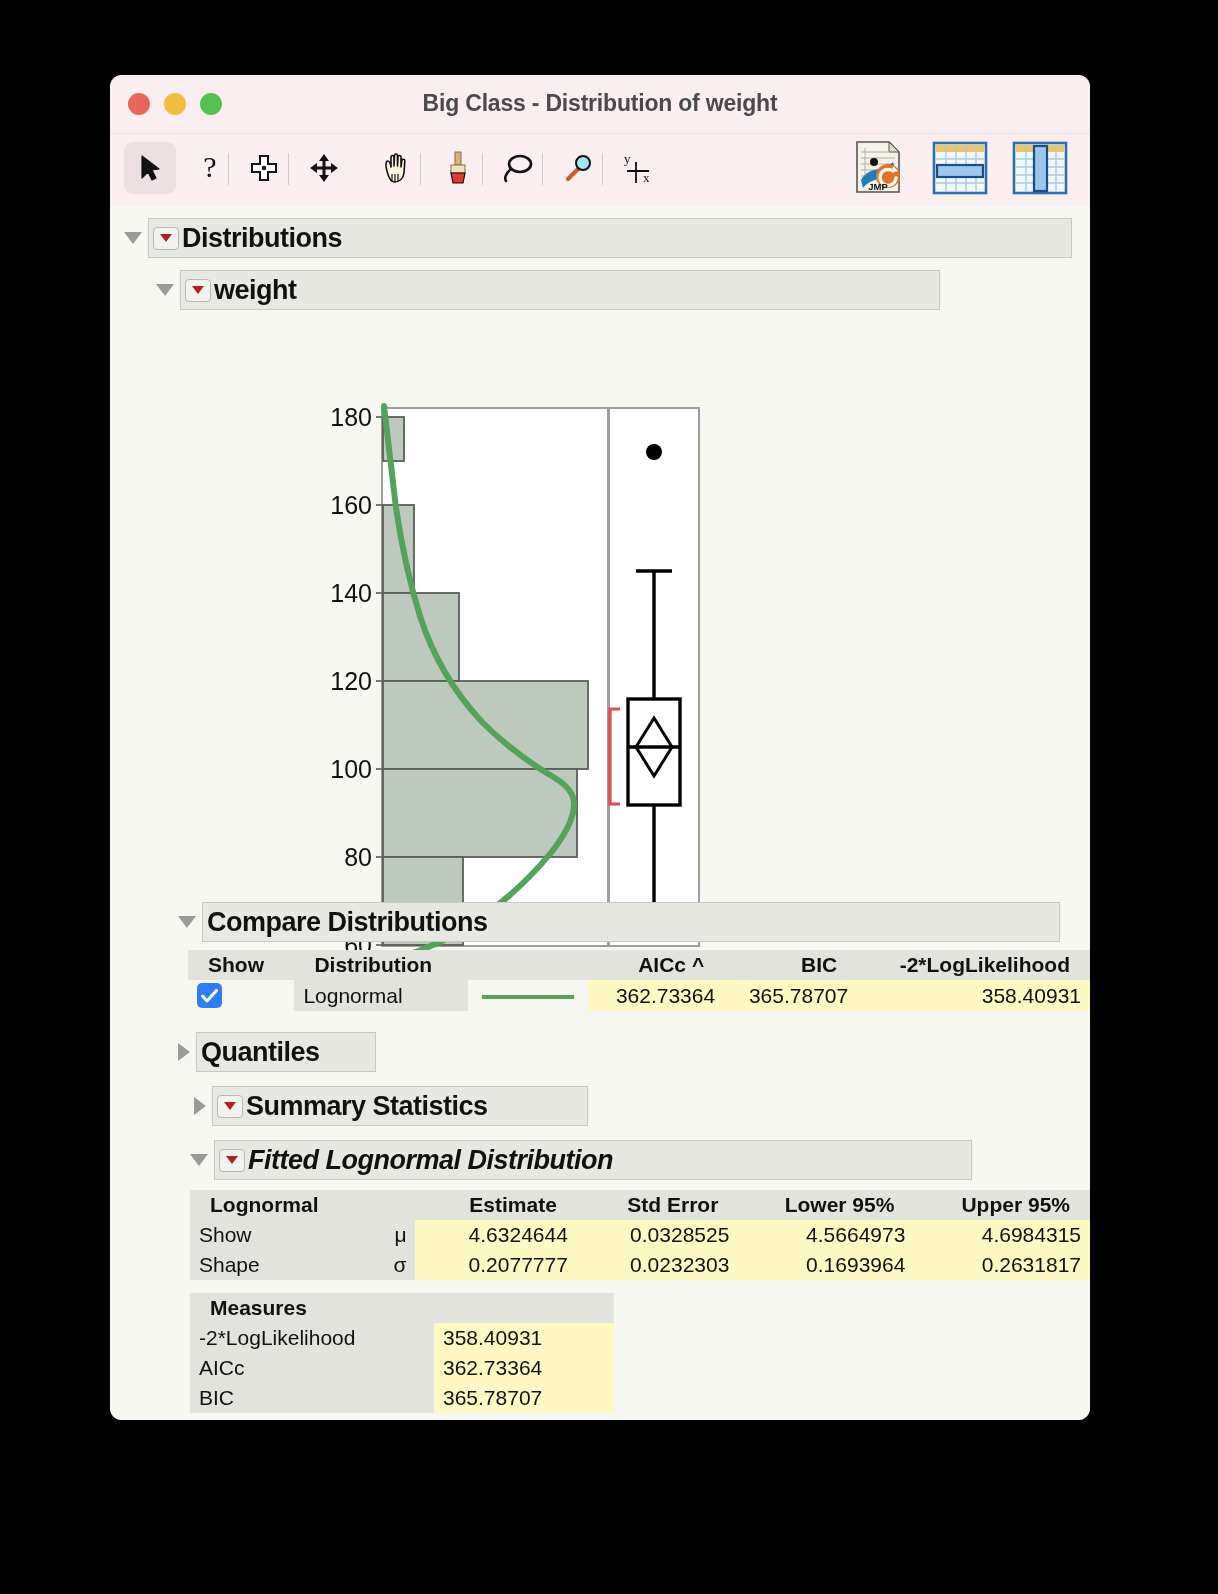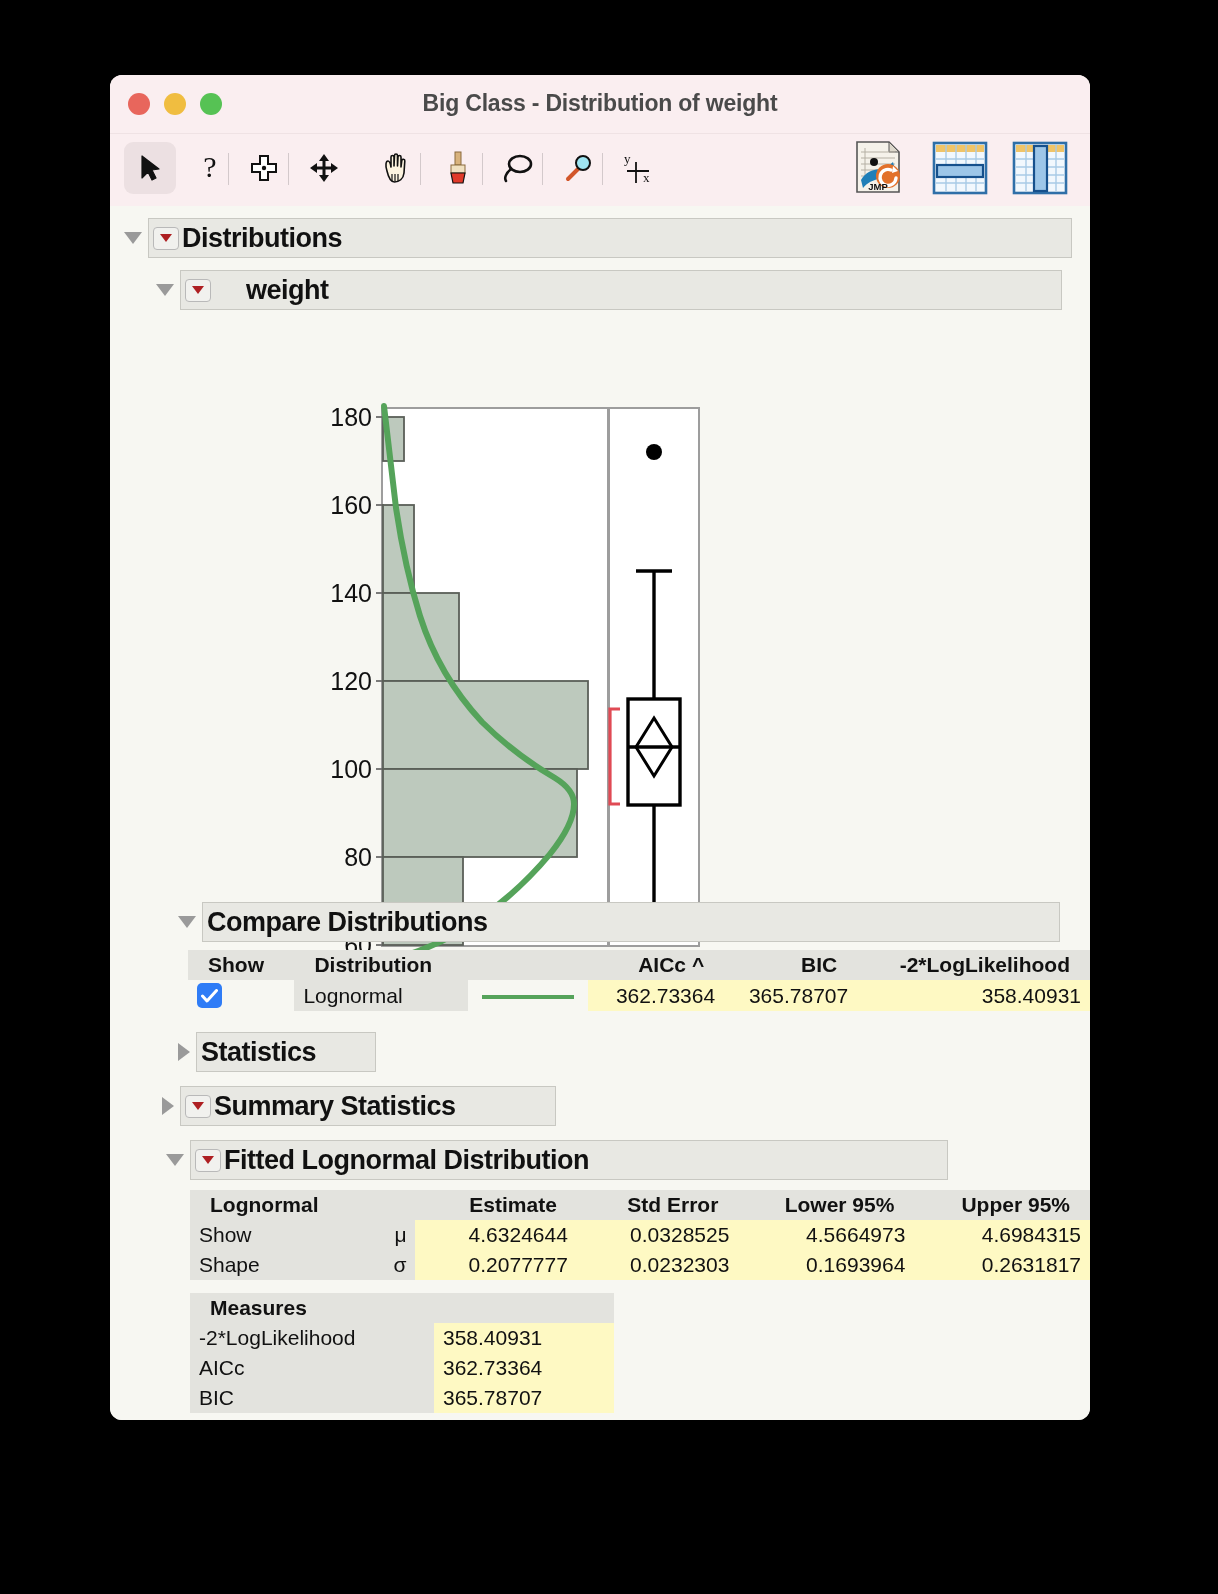--- a/index.html
+++ b/index.html
@@ -350,21 +350,21 @@
       <span class="titlebox" style="width:924px;text-align:right;">
         <span class="redbtn">
             <i></i>
           </span>
         <span class="txt">Distributions</span>
       </span>
     </div>
 
     <div class="outline-row" style="left:46px; top:64px;">
       <span class="tri"></span>
-      <span class="titlebox" style="width:882px;gap:32px;">
+      <span class="titlebox" style="width:760px;">
         <span class="redbtn">
             <i></i>
           </span>
         <span class="txt">weight</span>
       </span>
     </div>
 
     <div id="chart">
       <svg width="420" height="560" viewBox="0 0 420 560">
 
@@ -467,35 +467,35 @@
             <td>365.78707</td>
             <td>358.40931</td>
           </tr>
         </tbody>
       </table>
     </div>
 
     <div class="outline-row" style="left:68px; top:826px;">
       <span class="tri collapsed"></span>
       <span class="titlebox" style="width:180px;">
-        <span class="txt">Statistics</span>
+        <span class="txt">Quantiles</span>
       </span>
     </div>
 
-    <div class="outline-row" style="left:52px; top:880px;border-radius:19px;">
+    <div class="outline-row" style="left:84px; top:880px;border-radius:19px;">
       <span class="tri collapsed"></span>
       <span class="titlebox" style="width:376px;">
         <span class="redbtn">
             <i></i>
           </span>
         <span class="txt">Summary Statistics</span>
       </span>
     </div>
 
-    <div class="outline-row" style="left:56px; top:934px;">
+    <div class="outline-row" style="left:80px; top:934px;font-style:italic;">
       <span class="tri"></span>
       <span class="titlebox" style="width:758px;">
         <span class="redbtn">
             <i></i>
           </span>
         <span class="txt">Fitted Lognormal Distribution</span>
       </span>
     </div>
 
     <div style="position:absolute; left:80px; top:984px;">

